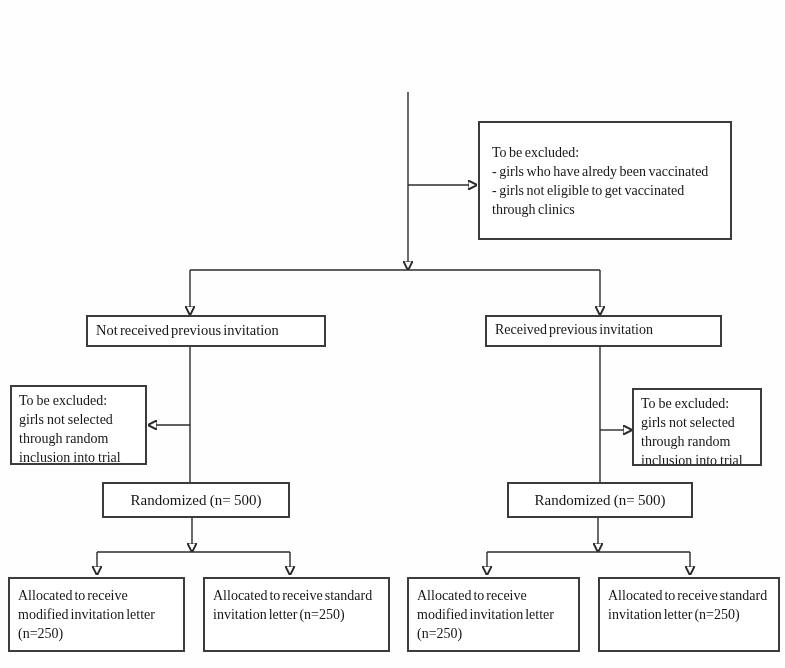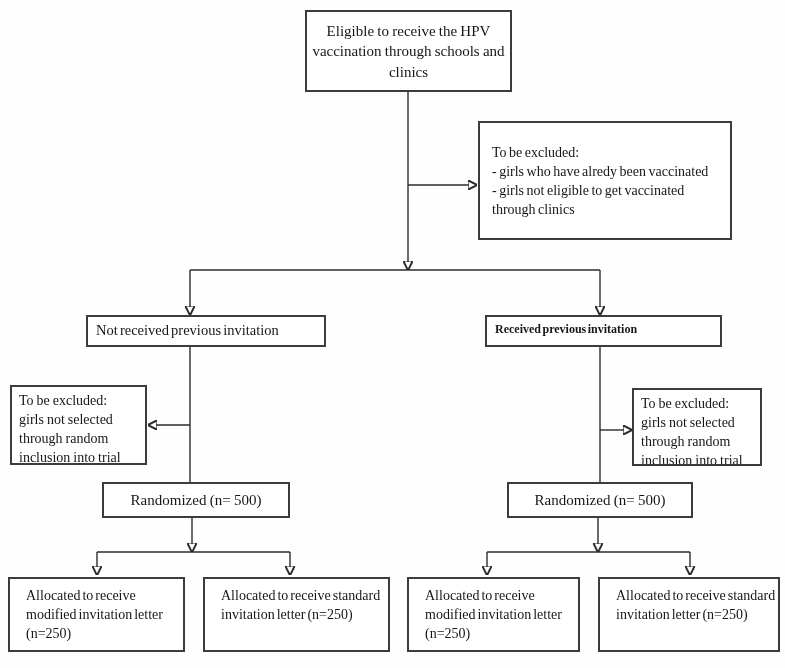--- a/index.html
+++ b/index.html
@@ -28,26 +28,26 @@
     border: 2px solid #3c3c3c;
     background: #ffffff;
     white-space: pre-line;
     line-height: 1.35;
     word-spacing: -0.5px;
     overflow: hidden;
   }
   .b-eligible   { left:305px; top:10px;  width:207px; height:82px;  text-align:center; padding-top:9px;  font-size:15px; }
   .b-excl-top   { left:478px; top:121px; width:254px; height:119px; padding:21px 6px 0 12px; font-size:14px; word-spacing:-1px; }
   .b-not-received { left:78px;  top:315px; width:240px; height:32px; padding:4px 0 0 8px; font-size:14.5px; word-spacing:-1.5px;margin-left:8px; }
-  .b-received     { left:485px; top:315px; width:237px; height:32px; padding:4px 0 0 8px; font-size:12px; word-spacing:-1.5px;font-weight:bold; }
+  .b-received     { left:485px; top:315px; width:237px; height:32px; padding:4px 0 0 8px; font-size:14px; word-spacing:-1.5px; }
   .b-excl-left  { left:10px;  top:385px; width:137px; height:80px; padding:5px 0 0 7px; font-size:14px; }
   .b-excl-right { left:632px; top:388px; width:130px; height:78px; padding:5px 0 0 7px; font-size:14px; }
   .b-rand-left  { left:102px; top:482px; width:188px; height:36px; display:flex; align-items:center; justify-content:center; font-size:15px; }
   .b-rand-right { left:507px; top:482px; width:186px; height:36px; display:flex; align-items:center; justify-content:center; font-size:15px; }
-  .b-alloc      { top:577px; height:75px; padding:8px 2px 0 16px; font-size:14px; word-spacing:-1.5px; }
+  .b-alloc      { top:577px; height:75px; padding:8px 2px 0 8px; font-size:14px; word-spacing:-1.5px; }
   .b-alloc-1 { left:8px;   width:177px; }
   .b-alloc-2 { left:203px; width:187px; }
   .b-alloc-3 { left:407px; width:173px; }
   .b-alloc-4 { left:598px; width:182px; }
 </style>
 </head>
 <body>
 
 <div class="canvas">
 
@@ -69,23 +69,20 @@
     <path d="M192,518 L192,544" marker-end="url(#ah)"></path>
     <path d="M97,552 L290,552"></path>
     <path d="M97,552 L97,567" marker-end="url(#ah)"></path>
     <path d="M290,552 L290,567" marker-end="url(#ah)"></path>
     <path d="M598,518 L598,544" marker-end="url(#ah)"></path>
     <path d="M487,552 L690,552"></path>
     <path d="M487,552 L487,567" marker-end="url(#ah)"></path>
     <path d="M690,552 L690,567" marker-end="url(#ah)"></path>
   </svg>
 
-  <div class="box b-eligible">Eligible to receive the HPV
-vaccination through schools and
-clinics</div>
 
   <div class="box b-excl-top">To be excluded:
 - girls who have alredy been vaccinated
 - girls not eligible to get vaccinated
 through clinics</div>
 
   <div class="box b-not-received">Not received previous invitation</div>
 
   <div class="box b-received">Received previous invitation</div>
 

